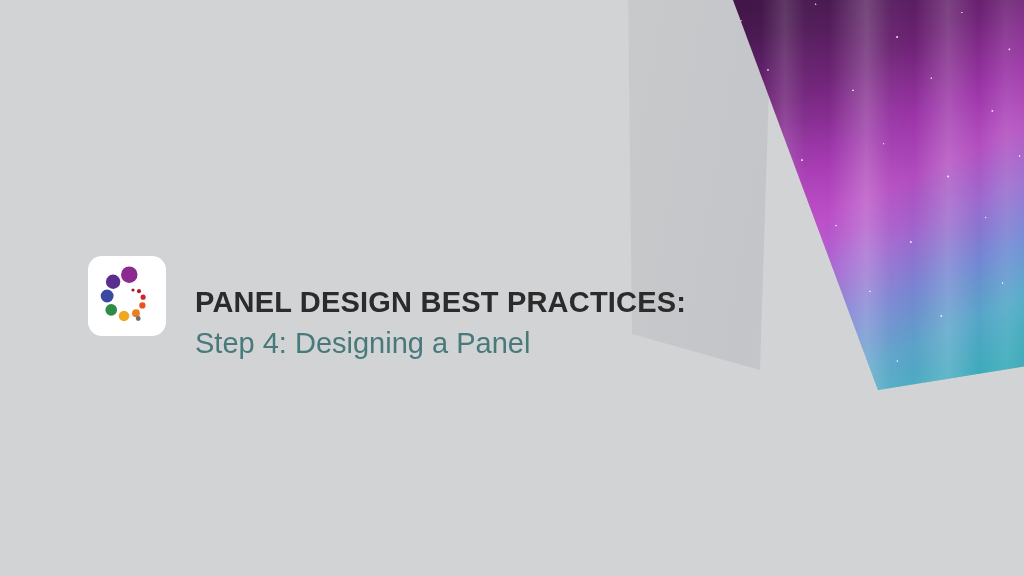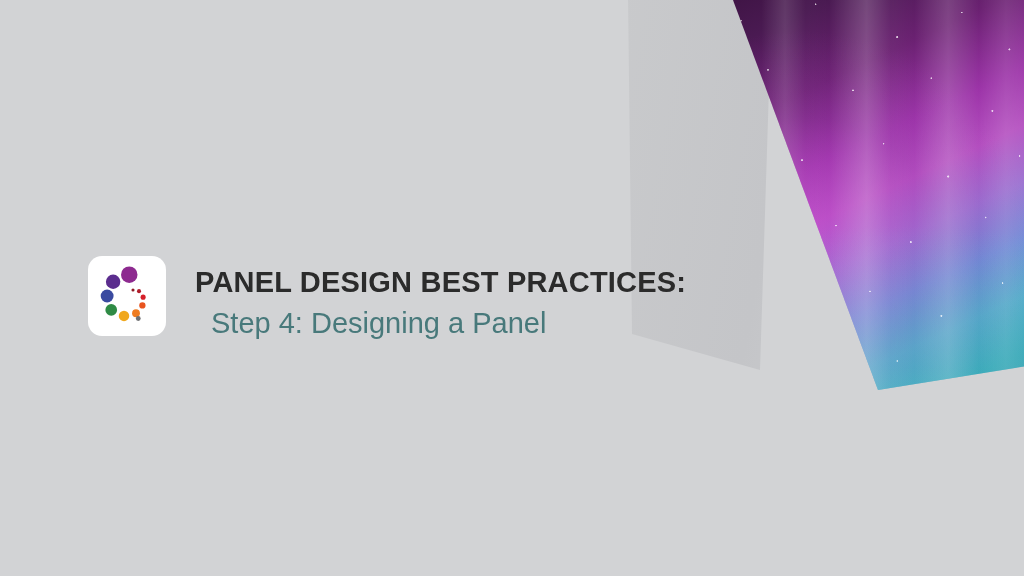--- a/index.html
+++ b/index.html
@@ -166,21 +166,20 @@
   }
 
   .slide-subtitle {
     font-family: "Liberation Sans", sans-serif;
     font-size: 29px;
     font-weight: normal;
     color: #48797b;
     line-height: 1.15;
     margin-top: 10px;
     white-space: nowrap;
-    margin-left: 16px;
   }
 </style>
 </head>
 <body>
 
 <div id="slide" style="background: rgb(210, 211, 213);">
 
   <div class="decor-layer">
     <div class="gray-panel"></div>
     <div class="aurora-panel">
@@ -201,19 +200,19 @@
           <circle cx="52" cy="67" r="5.2" fill="#ef7c21"></circle>
           <circle cx="60.5" cy="56.5" r="4.2" fill="#e8541f"></circle>
           <circle cx="61.5" cy="45.5" r="3.4" fill="#d6202a"></circle>
           <circle cx="56" cy="37.5" r="2.7" fill="#b01d2a"></circle>
           <circle cx="48" cy="36" r="2.1" fill="#8f1b26"></circle>
           <circle cx="55" cy="74" r="3.2" fill="#6e6f72"></circle>
         </svg>
     </div>
 
     <div class="text-col">
-      <div class="slide-title" style="color: rgb(43, 43, 43);">PANEL DESIGN BEST PRACTICES:</div>
+      <div class="slide-title" style="color: rgb(43, 43, 43); margin-top: 20px;">PANEL DESIGN BEST PRACTICES:</div>
       <div class="slide-subtitle" style="color: rgb(72, 121, 123);">Step 4: Designing a Panel</div>
     </div>
 
   </div>
 
 </div>
 
 </body></html>

